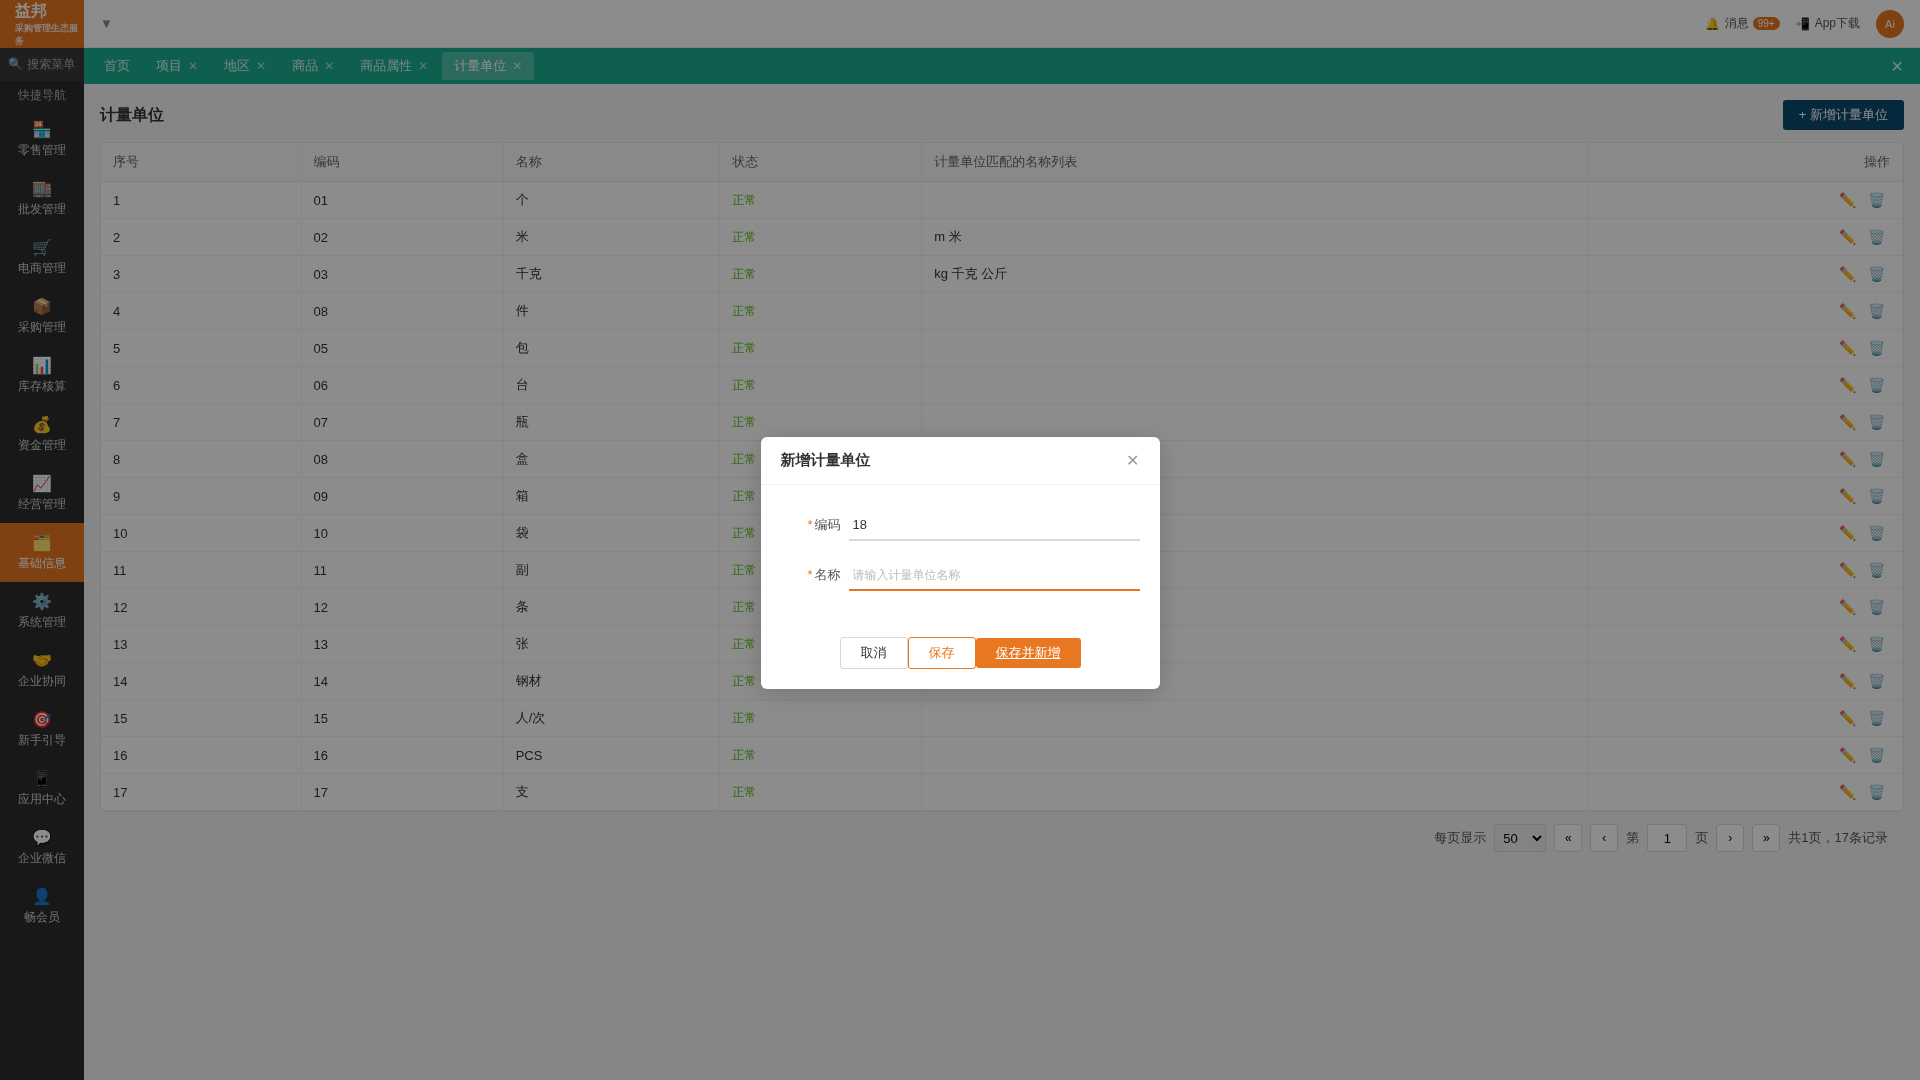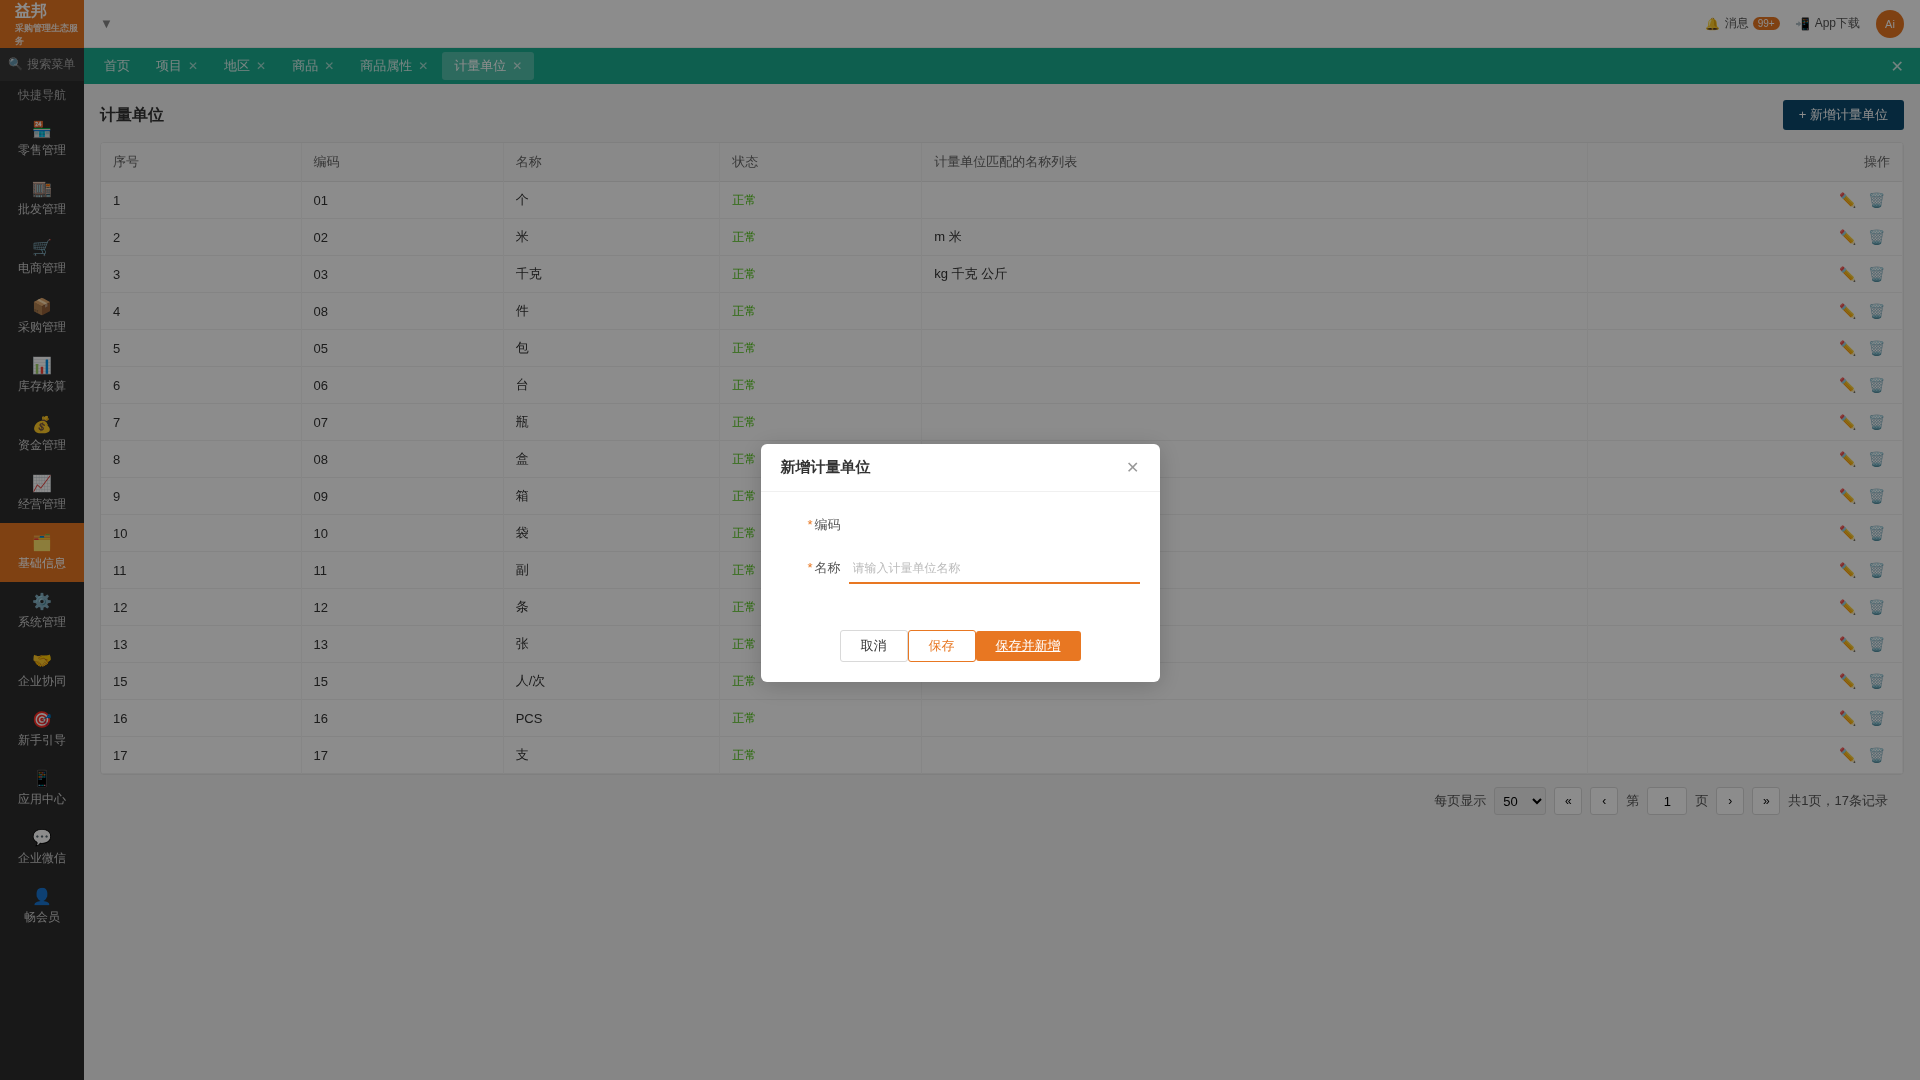--- a/index.html
+++ b/index.html
@@ -578,20 +578,31 @@
       <td>13</td>
       <td>张</td>
       <td><span class="status-normal">正常</span></td>
       <td></td>
       <td style="text-align:right;">
         <button class="op-btn">✏️</button>
         <button class="op-btn">🗑️</button>
       </td>
     </tr>
             <tr>
+      <td>14</td>
+      <td>14</td>
+      <td>钢材</td>
+      <td><span class="status-normal">正常</span></td>
+      <td></td>
+      <td style="text-align:right;">
+        <button class="op-btn">✏️</button>
+        <button class="op-btn">🗑️</button>
+      </td>
+    </tr>
+            <tr>
       <td>15</td>
       <td>15</td>
       <td>人/次</td>
       <td><span class="status-normal">正常</span></td>
       <td></td>
       <td style="text-align:right;">
         <button class="op-btn">✏️</button>
         <button class="op-btn">🗑️</button>
       </td>
     </tr>
@@ -643,20 +654,21 @@
   <div class="modal">
     <div class="modal-header">
       <span class="modal-title">新增计量单位</span>
       <button class="modal-close">✕</button>
     </div>
     <div class="modal-body">
       <div class="form-row">
         <label class="form-label">
           <span class="required">*</span><span>编码</span>
         </label>
+        <input class="form-input" type="text" value="18" style="">
       </div>
       <div class="form-row">
         <label class="form-label">
           <span class="required">*</span><span>名称</span>
         </label>
         <input class="form-input active-border" type="text" placeholder="请输入计量单位名称" style="">
       </div>
     </div>
     <div class="modal-footer">
       <button class="btn-cancel">取消</button>

